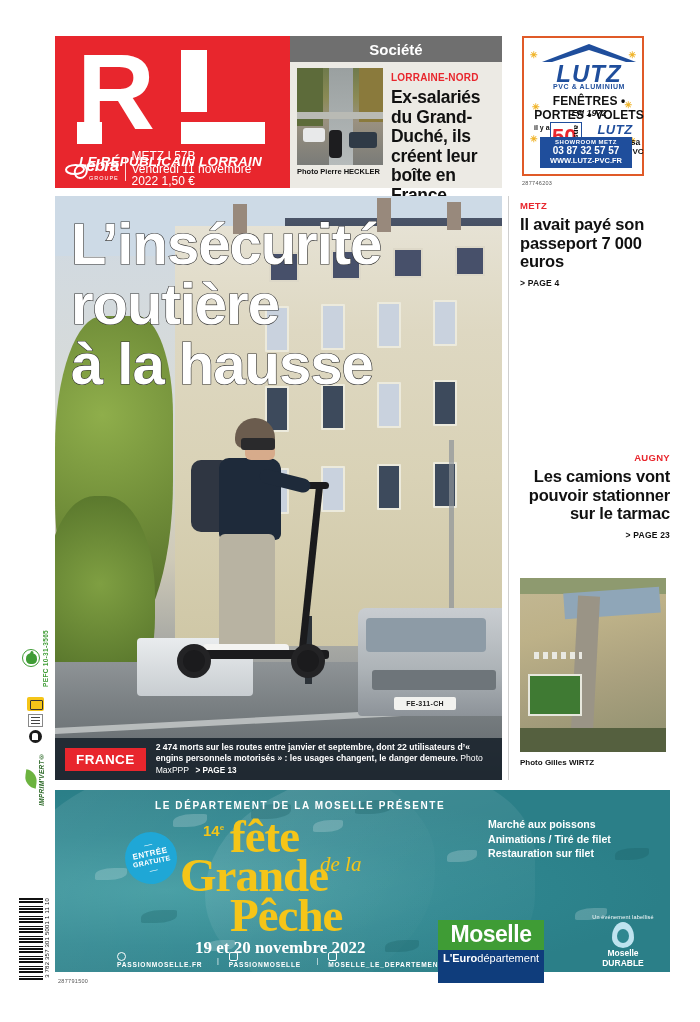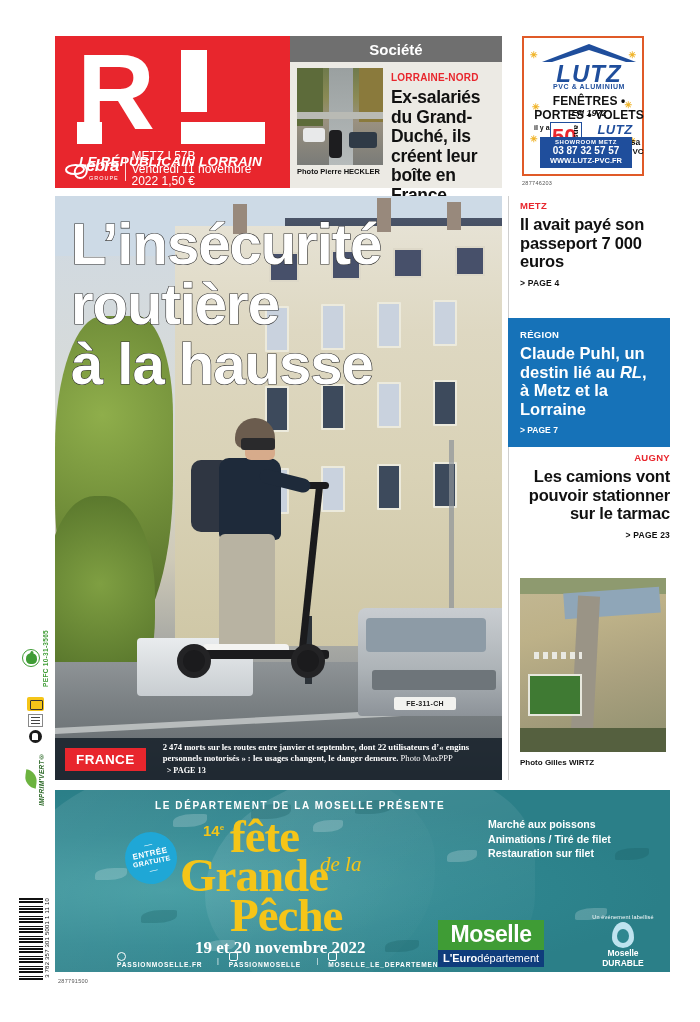--- a/index.html
+++ b/index.html
@@ -246,21 +246,21 @@
 
   .photo-caption{
     position:absolute; left:55px; top:738px; width:447px; height:42px;
     background:rgba(18,28,38,.82); display:flex; align-items:center;
   }
   .france-tag{
     margin-left:10px; background:#e8262d; color:#fff; font-weight:bold; font-size:13.5px;
     padding:4px 11px; letter-spacing:.4px; flex:none;
   }
   .cap-text{
-    margin-left:17px; color:#fff; font-size:8.6px; line-height:11.4px; font-weight:bold; padding-right:6px;font-family:Liberation Serif, serif;
+    margin-left:10px; color:#fff; font-size:8.6px; line-height:11.4px; font-weight:bold; padding-right:6px;
   }
   .cap-photo{ font-weight:normal; }
   .cap-page{ font-weight:bold; white-space:nowrap; font-size:8.2px; margin-left:4px;}
 
   
   .col-sep{ position:absolute; left:508px; top:196px; width:1px; height:584px; background:#cfcfcf; }
   .brief{ position:absolute; left:520px; width:150px; }
   .brief .kick{ color:#e8262d; font-weight:bold; font-size:9.5px; letter-spacing:.3px; }
   .brief .ttl{ color:#111; font-weight:bold; font-size:16.5px; line-height:18.5px; margin-top:4px; letter-spacing:-.2px;}
   .brief .pg{ color:#111; font-weight:bold; font-size:8.5px; margin-top:7px; letter-spacing:.2px;}
@@ -348,21 +348,21 @@
     position:absolute; left:433px; top:27px; color:#fff; font-weight:bold; font-size:10.6px; line-height:14.5px;
   }
   .ad-blueband{
     position:absolute; left:390px; top:866px; width:280px; height:35px; background:#1fa7d6;
     display:flex; flex-direction:column; align-items:center; justify-content:center;
   }
   .ad-blueband .b1{ color:#f5d142; font-weight:bold; font-size:11.5px; letter-spacing:.2px;}
   .ad-blueband .b2{ color:#fff; font-weight:bold; font-size:10px; letter-spacing:.4px;}
   .moselle-logo{ position:absolute; left:438px; top:920px; width:106px; }
   .mos-top{ background:#3f9c35; color:#fff; font-weight:bold; font-size:23px; text-align:center; padding:1px 0 2px; letter-spacing:-.5px;}
-  .mos-bot{ background:#0f3d7c; color:#fff; font-size:11px; text-align:center; padding:2px 0 3px;}
+  .mos-bot{ background:#0f3d7c; color:#fff; font-size:11px; text-align:center; padding:2px 0 19px;}
   .mos-bot b{ font-weight:bold; }
   .durable{
     position:absolute; left:588px; top:914px; width:70px; text-align:center; color:#fff;
   }
   .durable .d0{ font-size:5.5px; letter-spacing:.2px; }
   .durable .drop{
     width:22px;height:26px;margin:2px auto 1px; background:#bfe3ef; border-radius:50% 50% 50% 50%/60% 60% 40% 40%;
     position:relative;
   }
   .durable .drop:after{content:"";position:absolute;left:5px;top:7px;width:12px;height:14px;background:#2f8790;border-radius:50%;}
@@ -540,25 +540,20 @@
   </div>
 
   <div class="col-sep"></div>
 
   <div class="brief" style="top:200px;">
     <div class="kick">METZ</div>
     <div class="ttl">Il avait payé son passeport 7 000 euros</div>
     <div class="pg">&gt; PAGE 4</div>
   </div>
 
-  <div class="brief-blue" style="top:318px;">
-    <div class="kick">RÉGION</div>
-    <div class="ttl"><span>Claude Puhl, un destin lié au </span><i>RL</i><span>, à Metz et la Lorraine</span></div>
-    <div class="pg">&gt; PAGE 7</div>
-  </div>
 
   <div class="brief" style="top:452px;text-align:right;">
     <div class="kick">AUGNY</div>
     <div class="ttl">Les camions vont pouvoir stationner sur le tarmac</div>
     <div class="pg">&gt; PAGE 23</div>
   </div>
 
   <div class="aerial">
     <span class="aer-light"></span>
     <span class="aer-bld"></span>

